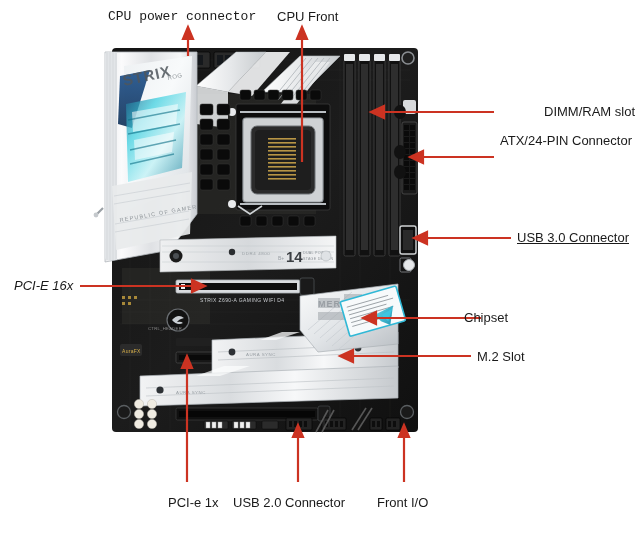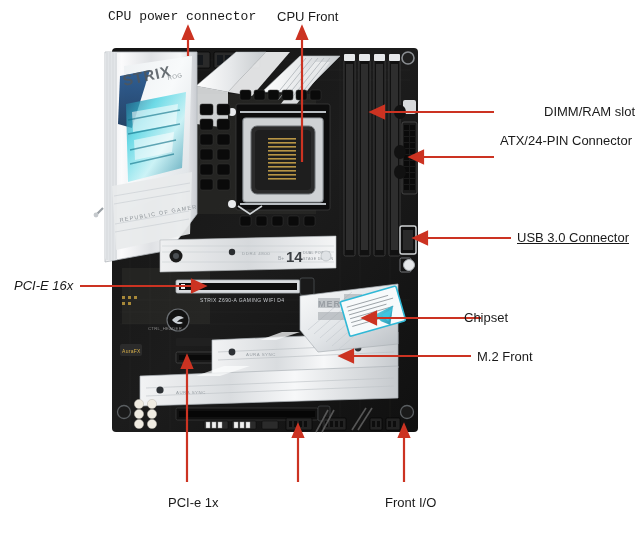--- a/index.html
+++ b/index.html
@@ -525,17 +525,18 @@
     </g>
   </svg>
 
   <div class="lbl" style="left:108px;top:10px;font-family:Liberation Mono, monospace;">CPU power connector</div>
   <div class="lbl" style="left:277px;top:10px;">CPU Front</div>
   <div class="lbl" style="left:500px;top:105px;margin-left:44px;">DIMM/RAM slot</div>
   <div class="lbl" style="left:500px;top:134px;">ATX/24-PIN Connector</div>
   <div class="lbl" style="left:517px;top:231px;text-decoration:underline;">USB 3.0 Connector</div>
   <div class="lbl" style="left:14px;top:279px;font-style:italic;">PCI-E 16x</div>
   <div class="lbl" style="left:464px;top:311px;">Chipset</div>
-  <div class="lbl" style="left:477px;top:350px;">M.2 Front</div>
+  <div class="lbl" style="left:477px;top:350px;">M.2 Slot</div>
   <div class="lbl" style="left:168px;top:496px;">PCI-e 1x</div>
-  <div class="lbl" style="left:385px;top:496px;text-align:right;">Front I/O</div>
+  <div class="lbl" style="left:233px;top:496px;">USB 2.0 Connector</div>
+  <div class="lbl" style="left:377px;top:496px;text-align:right;">Front I/O</div>
 
 </div>
 
 </body></html>

